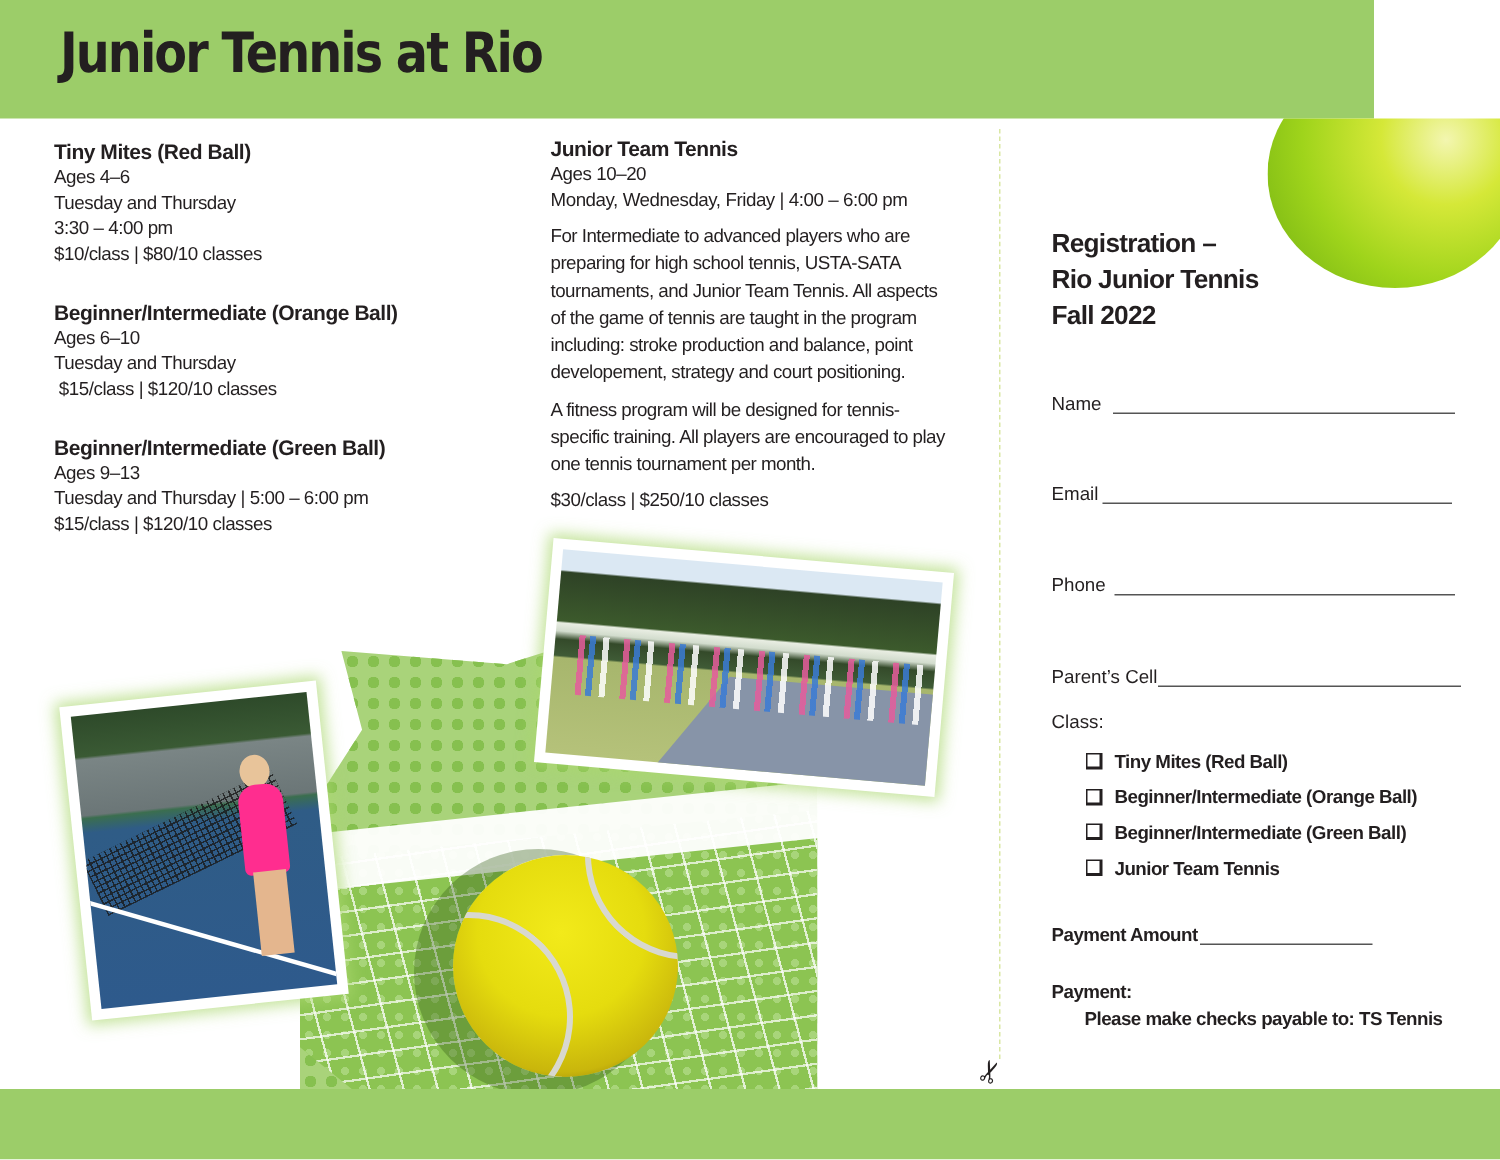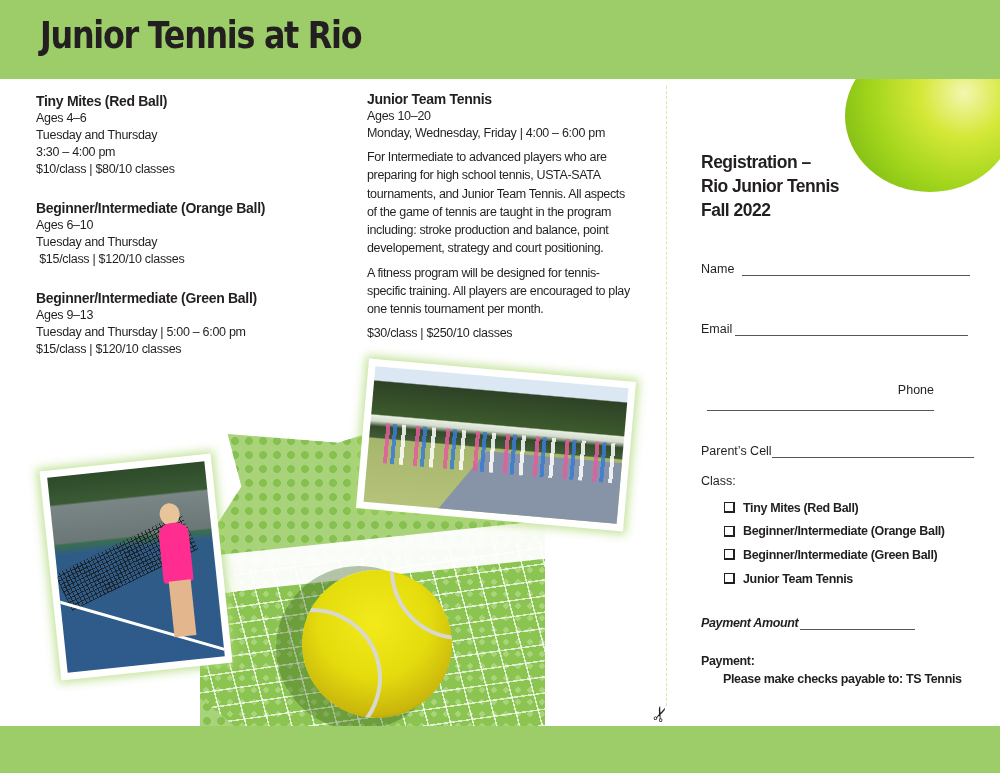--- a/index.html
+++ b/index.html
@@ -1,19 +1,19 @@
 <!DOCTYPE html>
 <html><head>
   <meta charset="utf-8">
   <style>
     * { box-sizing: border-box; margin: 0; padding: 0; }
     html, body { width: 1000px; height: 773px; overflow: hidden; background: #fff; }
     body { position: relative; font-family: "Liberation Sans", sans-serif; color: #231f20; }
 
-    .top-band { position: absolute; left: 0; top: 0; width: 1000px; height: 79px; background: #9ccd69; }
+    .top-band { position: absolute; left: 0; top: 0; width: 916px; height: 79px; background: #9ccd69; }
     .page-title { position: absolute; left: 40px; top: 14px; font-family: "DejaVu Sans", sans-serif; font-weight: bold; font-size: 37px; letter-spacing: -1.5px; color: #231f20; transform: scaleX(0.86); transform-origin: left center; }
     .bottom-band { position: absolute; left: 0; top: 726px; width: 1000px; height: 47px; background: #9ccd69; }
 
     .col { position: absolute; font-size: 12.5px; line-height: 17px; transform-origin: left top; }
     .col-left { left: 36px; top: 92px; width: 300px; }
     .col-mid { left: 367px; top: 90px; width: 265px; }
     .prog { margin-bottom: 21px; }
     .prog h3 { font-size: 14px; font-weight: bold; line-height: 18px; letter-spacing: -0.3px; }
     .prog .line { display: block; letter-spacing: -0.3px; white-space: nowrap; }
     .col-mid .desc { margin-top: 6px; letter-spacing: -0.35px; line-height: 18.3px; }
@@ -31,21 +31,21 @@
     .reg-title { position: absolute; left: 701px; top: 150px; font-size: 17.5px; font-weight: bold; line-height: 24px; letter-spacing: -0.5px; }
     .field { position: absolute; left: 701px; font-size: 12.5px; display: flex; align-items: flex-end; }
     .field .lbl { white-space: nowrap; }
     .field .underline { border-bottom: 1px solid #555; height: 14px; margin-left: 4px; }
 
     .class-lbl { position: absolute; left: 701px; top: 474px; font-size: 12.5px; }
     .class-opts { position: absolute; left: 724px; top: 496px; }
     .class-opt { display: flex; align-items: center; height: 23.6px; font-size: 12.5px; font-weight: bold; letter-spacing: -0.35px; }
     .checkbox { width: 11px; height: 11px; border: 1.6px solid #231f20; border-right-width: 2.4px; border-bottom-width: 2.4px; margin-right: 8px; background: #fff; }
 
-    .pay-amt { position: absolute; left: 701px; top: 616px; font-size: 12.5px; font-weight: bold; display: flex; align-items: flex-end; letter-spacing: -0.35px; font-style: italic; }
+    .pay-amt { position: absolute; left: 701px; top: 616px; font-size: 12.5px; font-weight: bold; display: flex; align-items: flex-end; letter-spacing: -0.35px; }
     .pay-amt .underline { border-bottom: 1px solid #555; width: 115px; height: 14px; margin-left: 2px; }
     .payment-lbl { position: absolute; left: 701px; top: 654px; font-size: 12.5px; font-weight: bold; letter-spacing: -0.35px; }
     .payment-note { position: absolute; left: 723px; top: 672px; font-size: 12.5px; font-weight: bold; letter-spacing: -0.35px; }
 
     
     .grunge { position: absolute; left: 200px; top: 434px; width: 345px; height: 292px;
       background-color: #a9d37a;
       background-image:
         radial-gradient(circle, #86c04f 38%, transparent 40%),
         linear-gradient(160deg, transparent 0%, transparent 100%);
@@ -162,21 +162,21 @@
 </div>
 
 <div class="field" style="top:262px;">
   <span class="lbl">Name</span>
   <span class="underline" style="width:228px; margin-left:8px;"></span>
 </div>
 <div class="field" style="top:322px;">
   <span class="lbl">Email</span>
   <span class="underline" style="width:233px; margin-left:3px;"></span>
 </div>
-<div class="field" style="top:383px;flex-direction:column;">
+<div class="field" style="top:383px;">
   <span class="lbl">Phone</span>
   <span class="underline" style="width:227px; margin-left:6px;"></span>
 </div>
 <div class="field" style="top:444px;">
   <span class="lbl">Parent’s Cell</span>
   <span class="underline" style="width:202px; margin-left:0;"></span>
 </div>
 
 <div class="class-lbl">Class:</div>
 <div class="class-opts">

